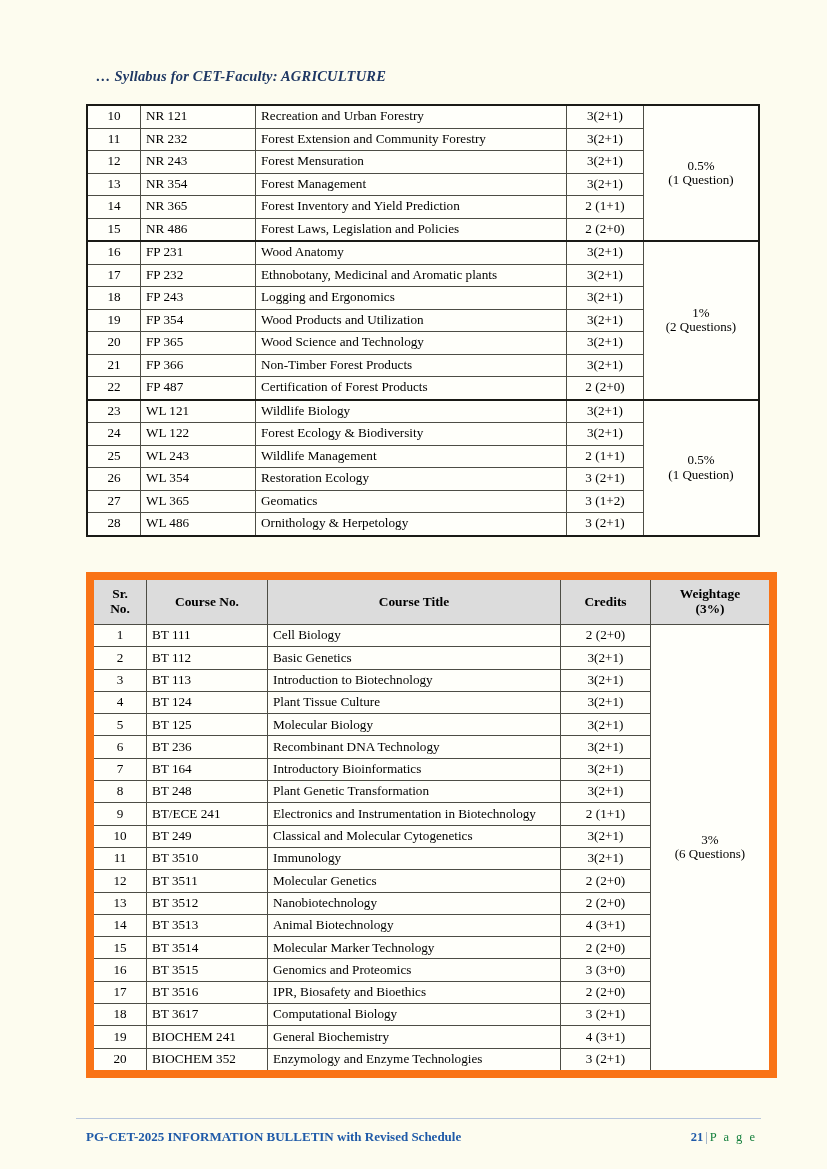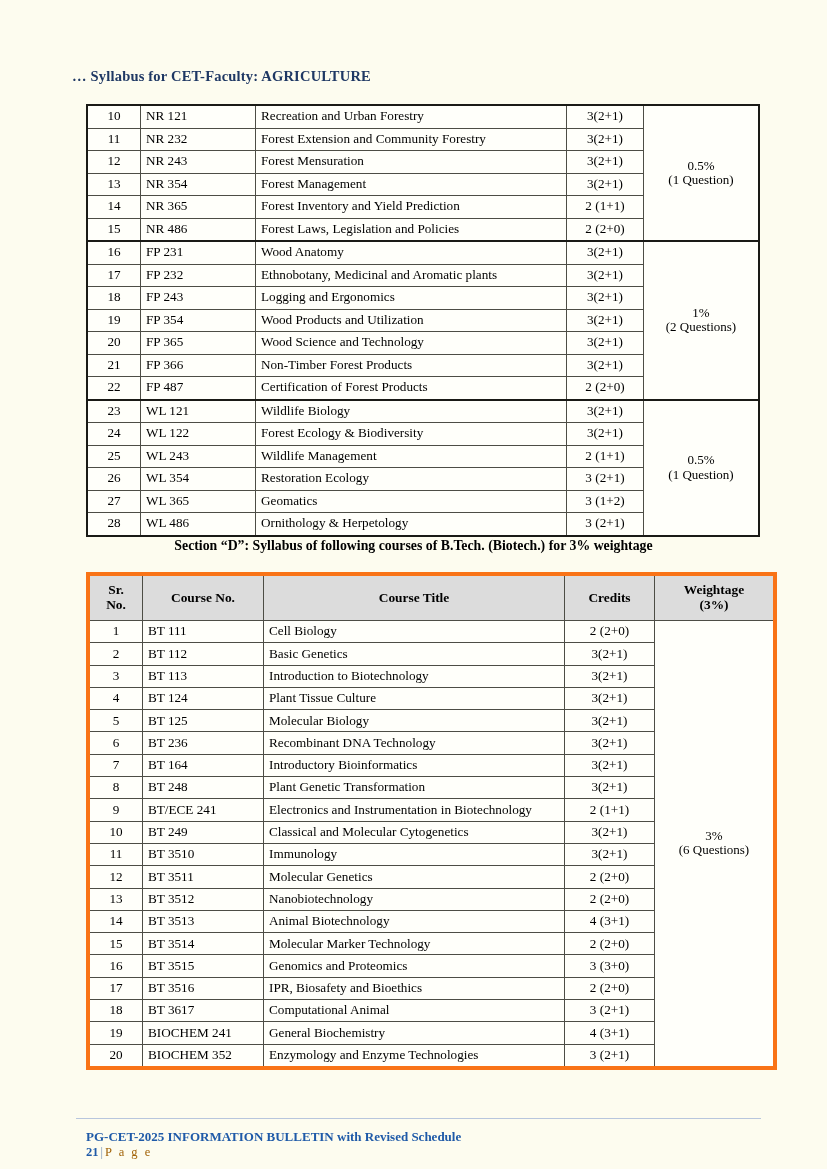--- a/index.html
+++ b/index.html
@@ -17,25 +17,26 @@
   }
 
   .page {
     position: absolute;
     inset: 0;
   }
 
   
   .doc-header {
     position: absolute;
-    left: 72px;
+    left: 96px;
     top: 68px;
     font-family: "Liberation Serif", "DejaVu Serif", serif;
     font-size: 14.5px;
     font-weight: bold;
+    font-style: italic;
     color: #1f3864;
     letter-spacing: 0.2px;
     white-space: nowrap;
     text-align: right;
   }
 
   
   table.doc-table {
     position: absolute;
     border-collapse: collapse;
@@ -61,21 +62,21 @@
     width: 674px;
     border: 2px solid #1a1a16;
   }
   #table-forestry td { height: 21.5px; }
 
   
   #table-biotech {
     left: 86px;
     top: 572px;
     width: 691px;
-    border: 4px solid #f97316;
+    border: 8px solid #f97316;
   }
   #table-biotech td { height: 21.3px; }
   #table-biotech thead th {
     background: #dcdcdc;
     font-weight: bold;
     text-align: center;
     height: 44px;
     border: 1px solid #4d4d45;
     font-size: 13.4px;
   }
@@ -120,32 +121,31 @@
     top: 1118px;
     height: 1px;
     background: #b8c6dd;
   }
   .footer {
     position: absolute;
     left: 86px;
     right: 70px;
     top: 1129px;
     display: flex;
-    align-items: flex-start;
+    align-items: center;
     justify-content: space-between;
     font-family: "Liberation Serif", "DejaVu Serif", serif;
     color: #1f5aa8;
     font-size: 13px;
-    flex-direction: column;
   }
   .footer-left { font-weight: bold; white-space: nowrap; }
   .footer-right { white-space: nowrap; font-size: 12.5px; }
   .footer-right .pagenum { font-weight: bold; }
   .footer-right .sep { padding: 0 2px; color: #7a93b5; }
-  .footer-right .pword { letter-spacing: 2px; color: #a16207; }
+  .footer-right .pword { letter-spacing: 2px; color: #15803d; }
 </style>
 </head>
 <body>
 
 <div class="page">
 
   <div class="doc-header">… Syllabus for CET-Faculty: AGRICULTURE</div>
 
   <table class="doc-table" id="table-forestry">
     <tbody>
@@ -271,21 +271,20 @@
         </tr>
         <tr>
           <td class="c-sr">28</td>
           <td class="c-code">WL 486</td>
           <td class="c-title">Ornithology &amp; Herpetology</td>
           <td class="c-credits">3 (2+1)</td>
         </tr>
       </tbody>
   </table>
 
-  <div class="section-heading">Section “D”: Syllabus of following courses of B.Tech. (Biotech.) for 3% weightage</div>
 
   <table class="doc-table" id="table-biotech">
     <thead>
       <tr>
         <th class="c-sr">
           <span>Sr.</span><br>
           <span>No.</span>
         </th>
         <th class="c-code" style="text-align:center">Course No.</th>
         <th class="c-title" style="">Course Title</th>
@@ -399,21 +398,21 @@
         </tr>
         <tr>
           <td class="c-sr">17</td>
           <td class="c-code">BT 3516</td>
           <td class="c-title">IPR, Biosafety and Bioethics</td>
           <td class="c-credits">2 (2+0)</td>
         </tr>
         <tr>
           <td class="c-sr">18</td>
           <td class="c-code">BT 3617</td>
-          <td class="c-title">Computational Animal</td>
+          <td class="c-title">Computational Biology</td>
           <td class="c-credits">3 (2+1)</td>
         </tr>
         <tr>
           <td class="c-sr">19</td>
           <td class="c-code">BIOCHEM 241</td>
           <td class="c-title">General Biochemistry</td>
           <td class="c-credits">4 (3+1)</td>
         </tr>
         <tr>
           <td class="c-sr">20</td>

